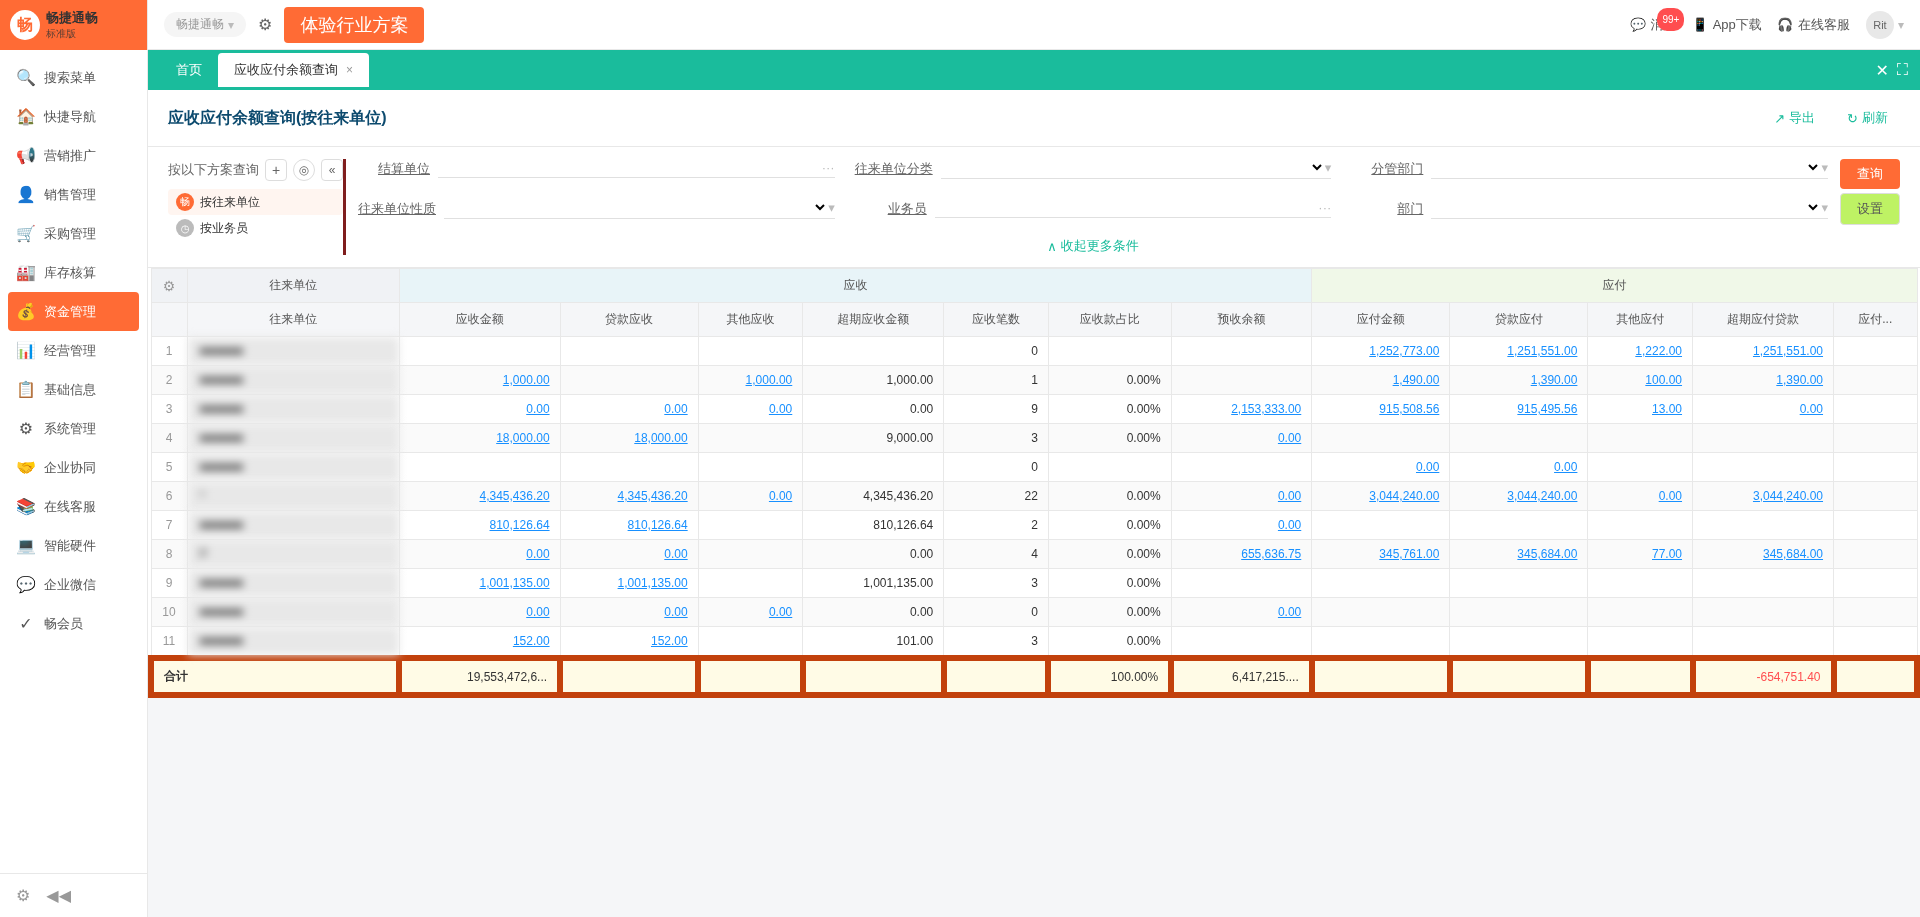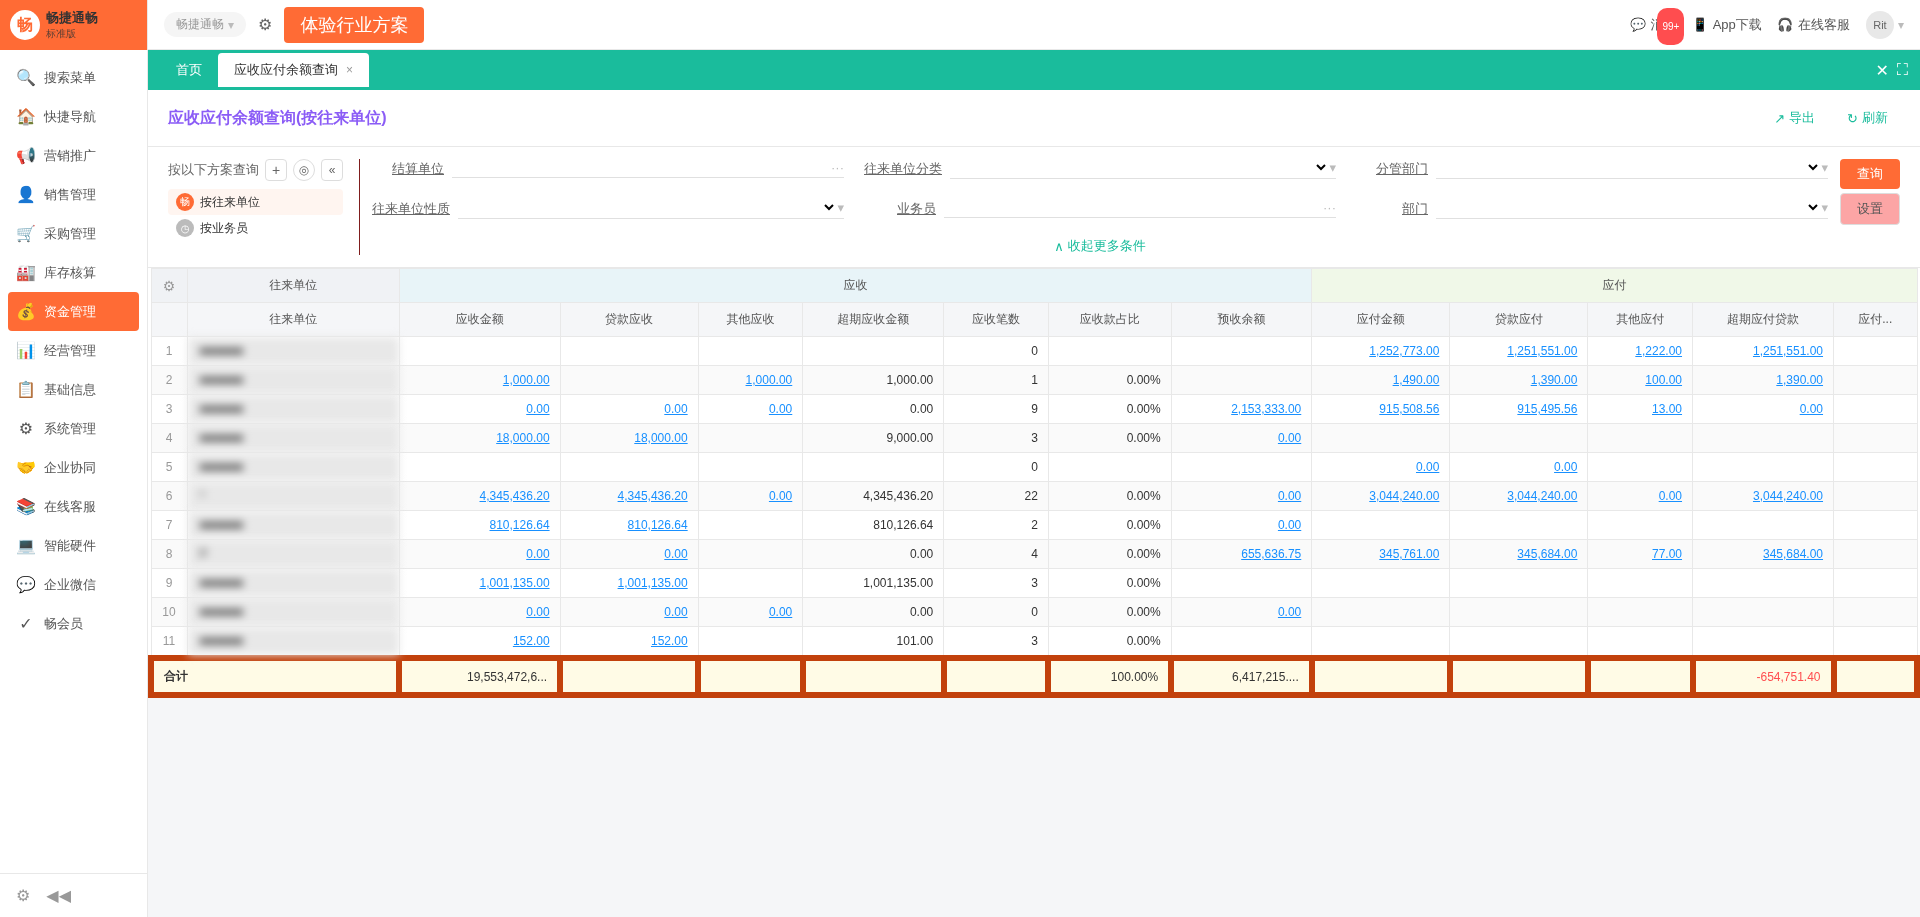--- a/index.html
+++ b/index.html
@@ -46,21 +46,21 @@
     .topbar-chevron { color: #bbb; font-size: 12px; }
     .topbar-gear { font-size: 16px; color: #666; cursor: pointer; padding: 4px; }
     .topbar-btn {
       background: #ff6b35; color: #fff; border: none; border-radius: 4px;
       padding: 6px 16px; font-size: 18px; cursor: pointer;
     }
     .topbar-right { display: flex; align-items: center; gap: 16px; }
     .topbar-badge-item { display: flex; align-items: center; gap: 4px; cursor: pointer; color: #555; font-size: 13px; position: relative; }
     .badge-num {
       background: #ff4d4f; color: #fff; font-size: 10px; border-radius: 10px;
-      padding: 13px 5px; position: absolute; top: -8px; right: -8px; min-width: 18px; text-align: center;
+      padding: 6px 5px; position: absolute; top: -8px; right: -8px; min-width: 18px; text-align: center;
     }
     .topbar-user { display: flex; align-items: center; gap: 4px; cursor: pointer; }
     .user-avatar { width: 28px; height: 28px; background: #e8e8e8; border-radius: 50%; overflow: hidden; }
 
     
     .tab-bar {
       height: 40px; background: #1abc9c; display: flex; align-items: center; padding: 0 12px; gap: 0;
     }
     .tab-item {
       display: flex; align-items: center; gap: 6px; padding: 8px 16px;
@@ -71,21 +71,21 @@
     .tab-close { font-size: 12px; color: #999; cursor: pointer; margin-left: 2px; }
     .tab-bar-right { margin-left: auto; display: flex; align-items: center; gap: 8px; }
     .tab-bar-icon { color: #fff; font-size: 16px; cursor: pointer; }
 
     
     .content { flex: 1; overflow-y: auto; background: #f5f6f8; padding: 0; }
     .page-header {
       background: #fff; padding: 14px 20px 0; display: flex; align-items: center; justify-content: space-between;
       border-bottom: 1px solid #e8e8e8;
     }
-    .page-title { font-size: 16px; font-weight: 600; color: #8b5cf6; padding-bottom: 14px; }
+    .page-title { font-size: 16px; font-weight: 600; color: #0c4a6e; padding-bottom: 14px; }
     .page-header-actions { display: flex; gap: 8px; padding-bottom: 14px; }
     .btn-export {
       display: flex; align-items: center; gap: 4px; padding: 5px 12px; border: none; background: none;
       color: #1abc9c; cursor: pointer; font-size: 13px;
     }
     .btn-refresh {
       display: flex; align-items: center; gap: 4px; padding: 5px 12px; border: none; background: none;
       color: #1abc9c; cursor: pointer; font-size: 13px;
     }
 
@@ -97,21 +97,21 @@
     .scheme-item { display: flex; align-items: center; gap: 6px; padding: 4px 8px; border-radius: 4px; cursor: pointer; font-size: 12px; }
     .scheme-item.active { background: #fff5f0; }
     .scheme-icon { width: 18px; height: 18px; border-radius: 50%; background: #ff6b35; display: flex; align-items: center; justify-content: center; color: #fff; font-size: 10px; }
     .scheme-icon.gray { background: #bbb; }
 
     .collapse-more { text-align: center; color: #1abc9c; cursor: pointer; font-size: 13px; margin-top: 4px; display: flex; align-items: center; justify-content: center; gap: 4px; }
 
     
     .action-buttons { display: flex; flex-direction: column; gap: 4px; min-width: 60px; }
     .btn-query { background: #ff6b35; color: #fff; border: none; border-radius: 4px; padding: 6px 16px; cursor: pointer; font-size: 13px; }
-    .btn-setting { background: #fca5a5; color: #555; border: 1px solid #ddd; border-radius: 4px; padding: 6px 16px; cursor: pointer; font-size: 13px; }
+    .btn-setting { background: #bef264; color: #555; border: 1px solid #ddd; border-radius: 4px; padding: 6px 16px; cursor: pointer; font-size: 13px; }
 
     
     .table-section { background: #fff; margin: 0; }
     .table-wrap { overflow-x: auto; }
     table { width: 100%; border-collapse: collapse; font-size: 12px; }
     thead tr th {
       background: #f5f6f8; padding: 8px 10px; text-align: center;
       border: 1px solid #e8e8e8; color: #555; font-weight: normal; white-space: nowrap;
     }
     thead tr.group-header th { background: #f0f2f5; font-weight: 500; }
@@ -276,21 +276,21 @@
         <button class="btn-refresh">
           <span>↻</span>
           <span>刷新</span>
         </button>
       </div>
     </div>
 
     <div class="filter-section">
       <div style="display:flex;gap:12px;">
 
-        <div style="min-width:160px;border-right:1px solid #7f1d1d;padding-right:16px;">
+        <div style="min-width:160px;border-right:3px solid #7f1d1d;padding-right:0;">
           <div style="display:flex;align-items:center;gap:6px;margin-bottom:8px;">
             <span style="color:#666;font-size:13px;">按以下方案查询</span>
             <button class="filter-add-btn">+</button>
             <button class="filter-target-btn">◎</button>
             <button class="filter-collapse-btn">«</button>
           </div>
           <div class="scheme-item active">
             <div class="scheme-icon">畅</div>
             <span>按往来单位</span>
           </div>

